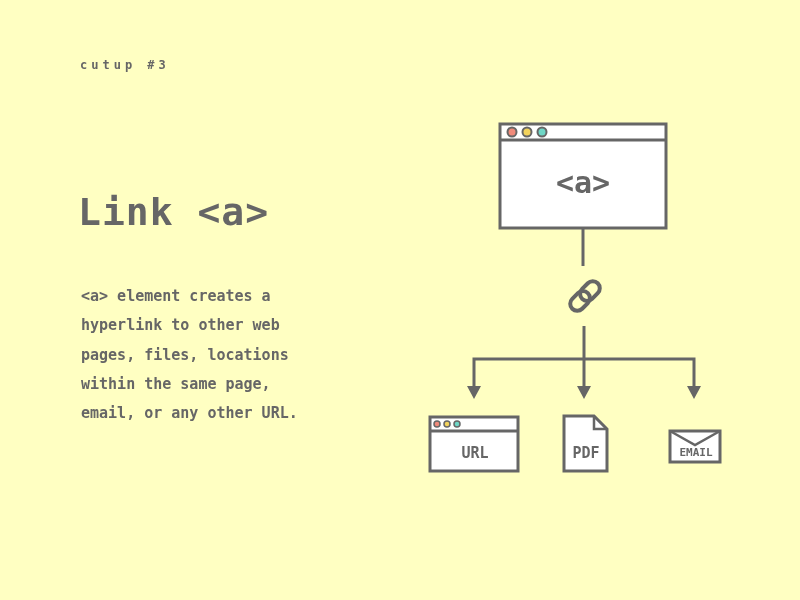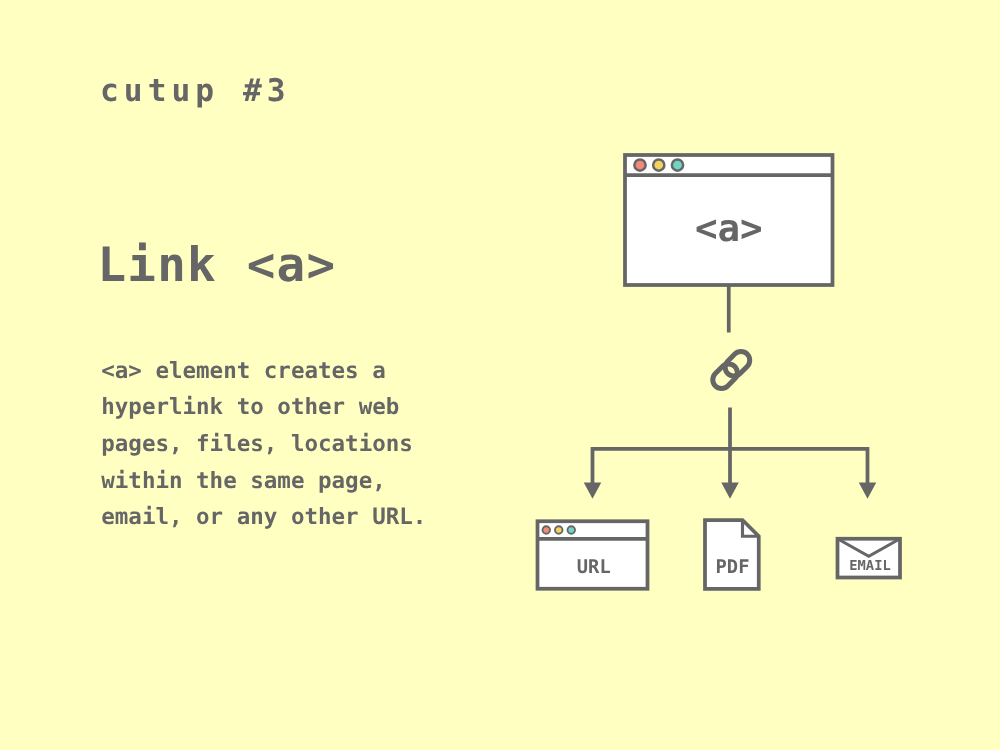--- a/index.html
+++ b/index.html
@@ -1,20 +1,20 @@
 <!DOCTYPE html>
 <html><head>
 <meta charset="utf-8">
 <style>
   html, body { margin:0; padding:0; }
   body { width:800px; height:600px; background:#ffffc2; position:relative; overflow:hidden;
          font-family:"DejaVu Sans Mono","Liberation Mono",monospace; color:#666666; }
-  .kicker { position:absolute; left:80px; top:58px; font-size:25px; font-weight:bold; letter-spacing:4px;text-align:center; }
+  .kicker { position:absolute; left:80px; top:58px; font-size:12px; font-weight:bold; letter-spacing:4px;text-align:center; }
   .title { position:absolute; left:78px; top:190px; font-size:38px; font-weight:bold; letter-spacing:1px; }
-  .desc { position:absolute; left:81px; top:282px; font-size:18px; font-weight:bold; line-height:29.3px; white-space:pre; }
+  .desc { position:absolute; left:81px; top:282px; font-size:15px; font-weight:bold; line-height:29.3px; white-space:pre; }
   svg.diagram { position:absolute; left:0; top:0; }
   .lbl { font-family:"DejaVu Sans Mono","Liberation Mono",monospace; font-weight:bold; fill:#666666; }
 </style>
 </head>
 <body>
 
 <div class="kicker">cutup #3</div>
 <div class="title">Link &lt;a&gt;</div>
 <div class="desc"><span>&lt;a&gt; element creates a</span>
 <span>hyperlink to other web</span>

